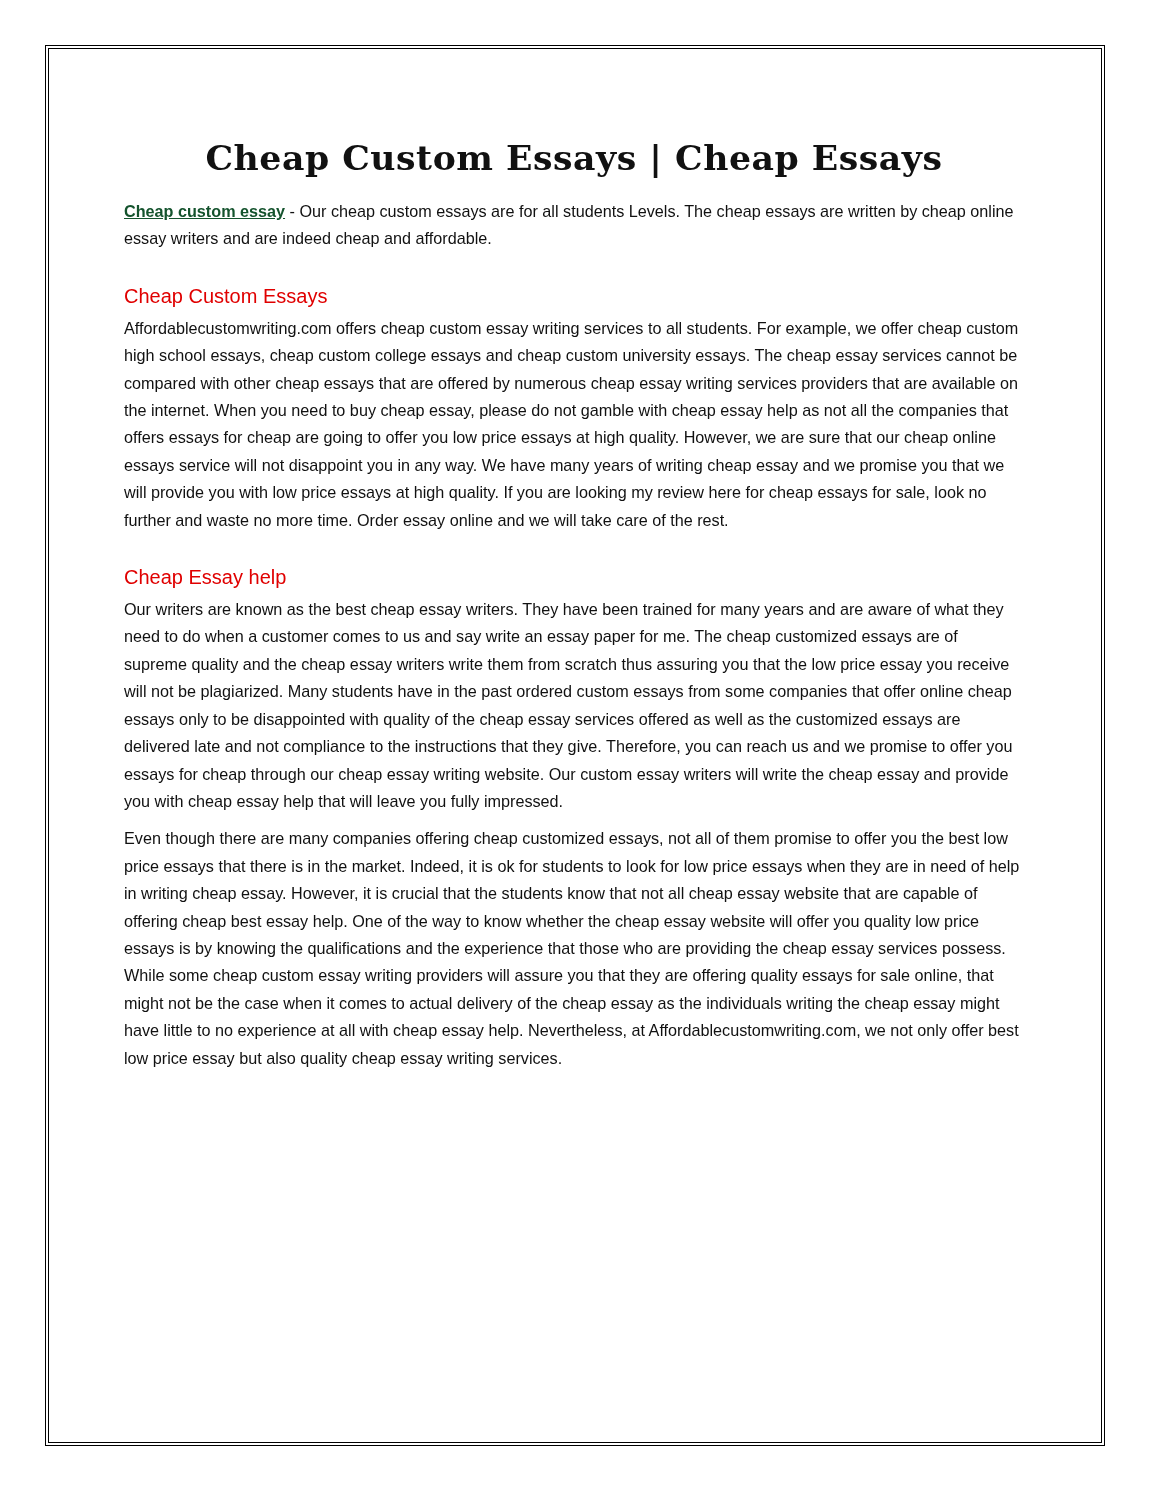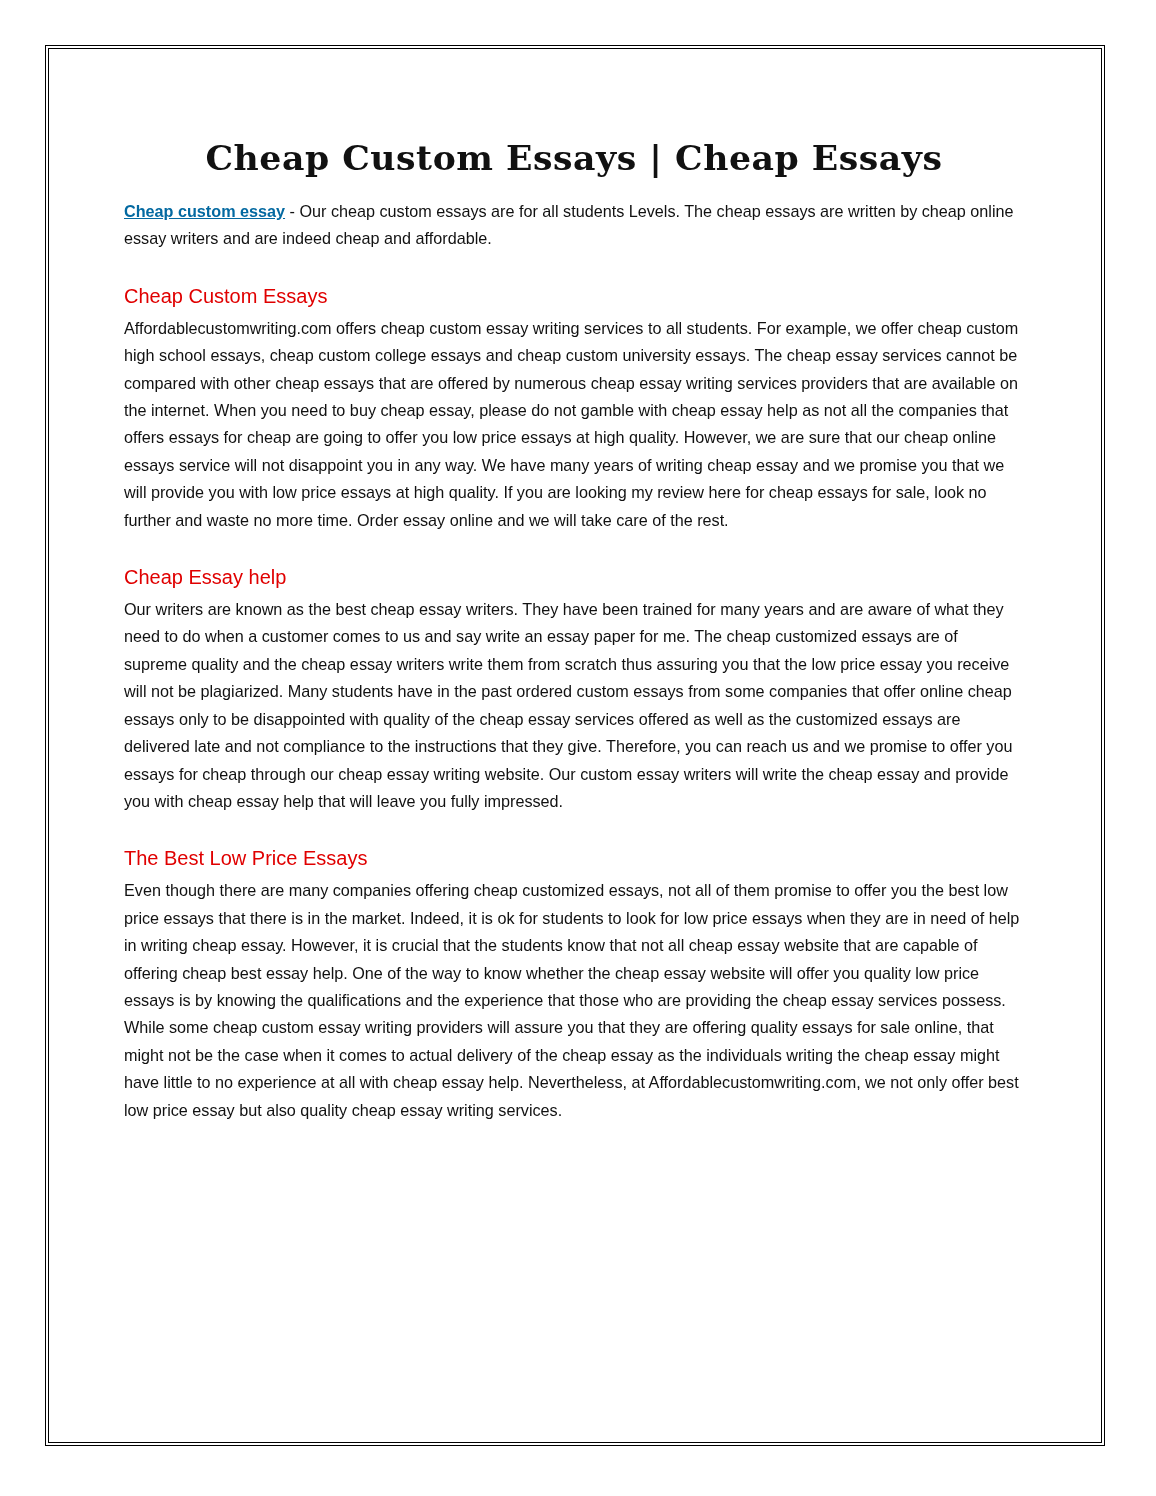--- a/index.html
+++ b/index.html
@@ -26,21 +26,21 @@
     margin: 8px 0 20px 0;
     letter-spacing: 0.5px;
     transform: scaleX(1.02);
   }
   p {
     font-size: 16.2px;
     line-height: 27.4px;
     margin: 0 0 10px 0;
   }
   a.link {
-    color: #0369a1;
+    color: #14532d;
     font-weight: bold;
     text-decoration: underline;
   }
   .heading {
     color: #e00000;
     font-size: 20px;
     line-height: 30px;
     margin: 28px 0 4px 0;
     font-weight: normal;
   }
@@ -58,15 +58,14 @@
     <a class="link">Cheap custom essay</a><span> - Our cheap custom essays are for all students Levels. The cheap essays are written by cheap online essay writers and are indeed cheap and affordable.</span>
   </p>
 
 
   <div class="heading">Cheap Custom Essays</div>
   <p>Affordablecustomwriting.com offers cheap custom essay writing services to all students. For example, we offer cheap custom high school essays, cheap custom college essays and cheap custom university essays. The cheap essay services cannot be compared with other cheap essays that are offered by numerous cheap essay writing services providers that are available on the internet. When you need to buy cheap essay, please do not gamble with cheap essay help as not all the companies that offers essays for cheap are going to offer you low price essays at high quality. However, we are sure that our cheap online essays service will not disappoint you in any way. We have many years of writing cheap essay and we promise you that we will provide you with low price essays at high quality. If you are looking my review here for cheap essays for sale, look no further and waste no more time. Order essay online and we will take care of the rest.</p>
 
   <div class="heading">Cheap Essay help</div>
   <p>Our writers are known as the best cheap essay writers. They have been trained for many years and are aware of what they need to do when a customer comes to us and say write an essay paper for me. The cheap customized essays are of supreme quality and the cheap essay writers write them from scratch thus assuring you that the low price essay you receive will not be plagiarized. Many students have in the past ordered custom essays from some companies that offer online cheap essays only to be disappointed with quality of the cheap essay services offered as well as the customized essays are delivered late and not compliance to the instructions that they give. Therefore, you can reach us and we promise to offer you essays for cheap through our cheap essay writing website. Our custom essay writers will write the cheap essay and provide you with cheap essay help that will leave you fully impressed.</p>
 
-  <div class="heading">The Best Low Price Essays</div>
   <p>Even though there are many companies offering cheap customized essays, not all of them promise to offer you the best low price essays that there is in the market. Indeed, it is ok for students to look for low price essays when they are in need of help in writing cheap essay. However, it is crucial that the students know that not all cheap essay website that are capable of offering cheap best essay help. One of the way to know whether the cheap essay website will offer you quality low price essays is by knowing the qualifications and the experience that those who are providing the cheap essay services possess. While some cheap custom essay writing providers will assure you that they are offering quality essays for sale online, that might not be the case when it comes to actual delivery of the cheap essay as the individuals writing the cheap essay might have little to no experience at all with cheap essay help. Nevertheless, at Affordablecustomwriting.com, we not only offer best low price essay but also quality cheap essay writing services.</p>
 </div>
 
 </body></html>

